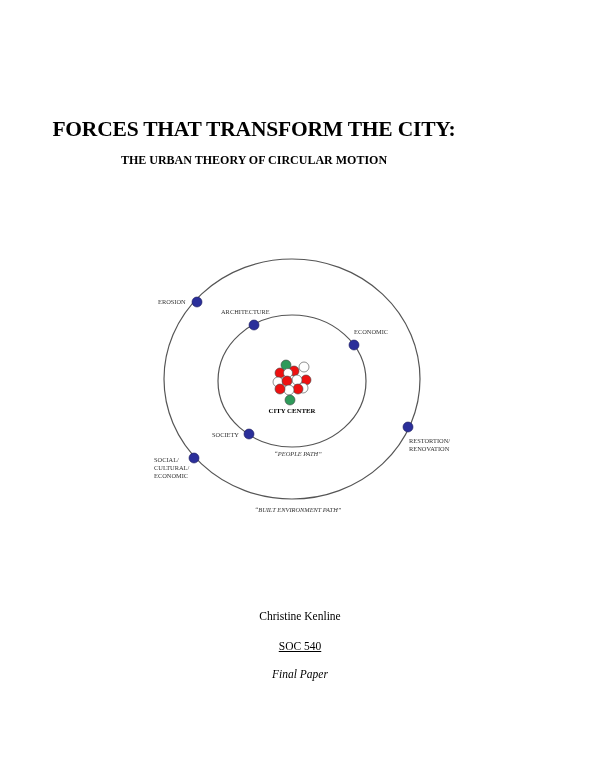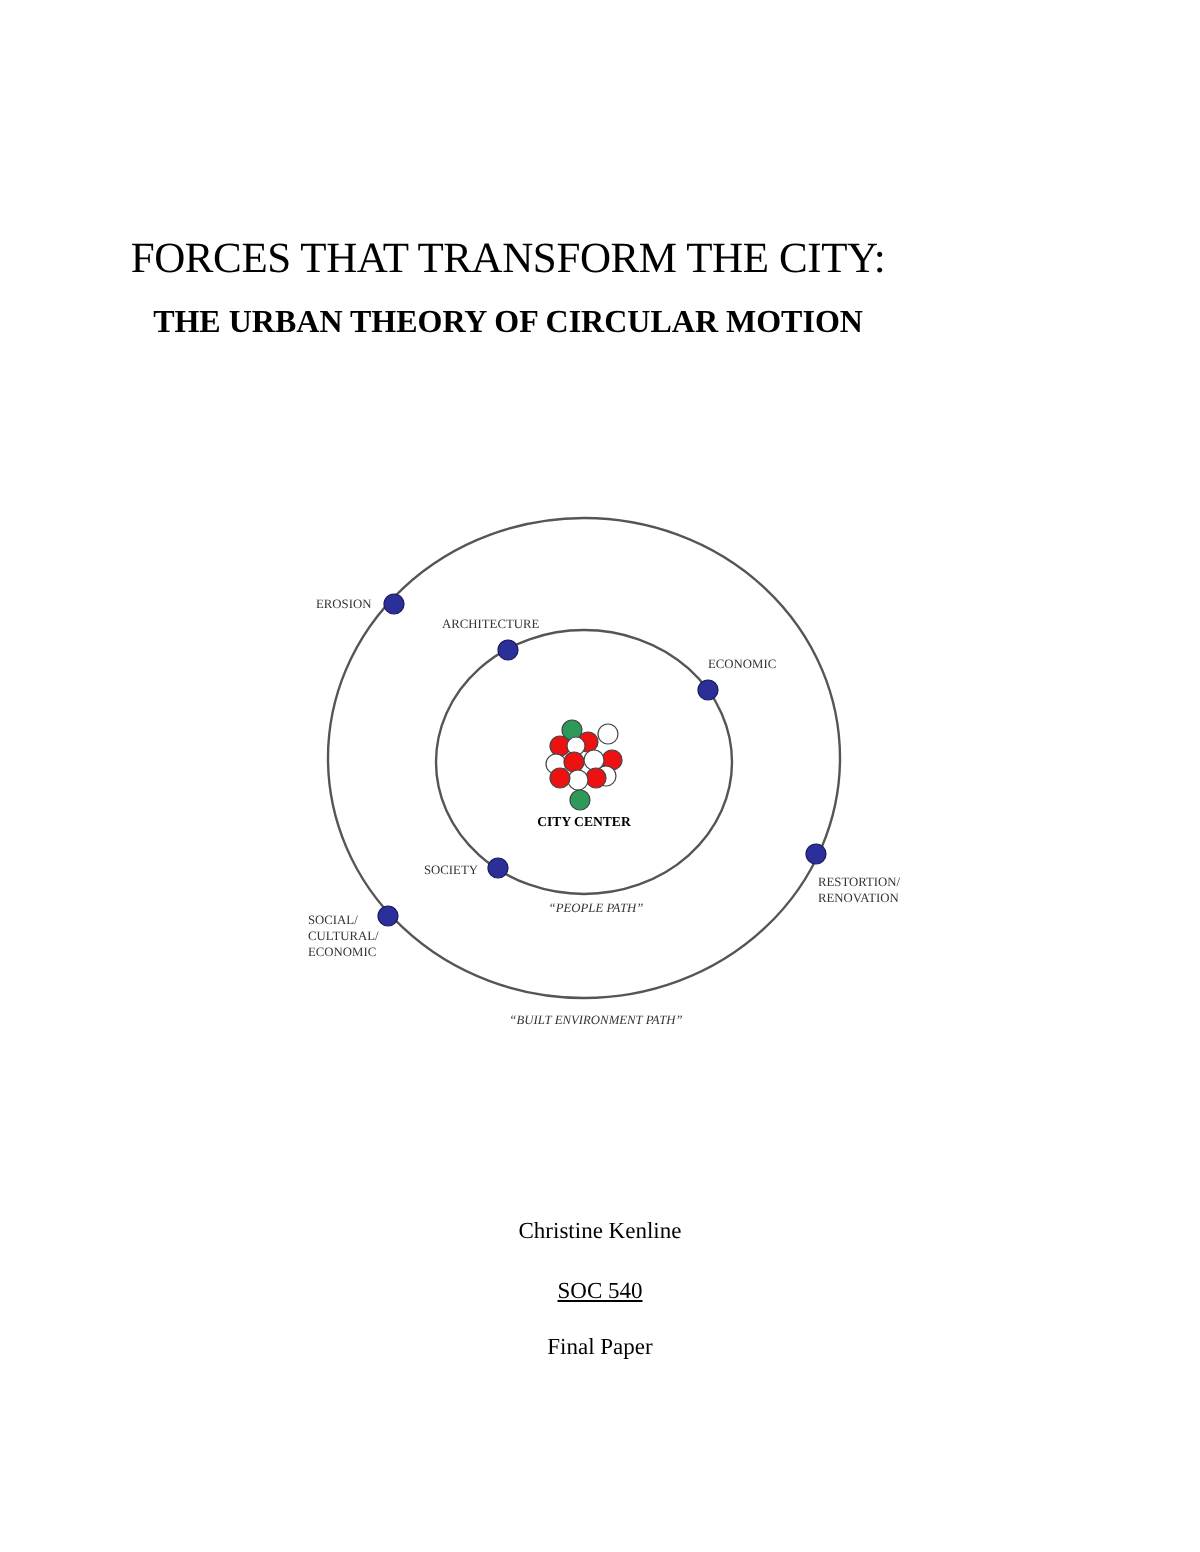--- a/index.html
+++ b/index.html
@@ -1,21 +1,21 @@
 <!DOCTYPE html>
 <html><head>
   <meta charset="utf-8">
   <style>
     html, body { margin: 0; padding: 0; background: #ffffff; }
     body { width: 600px; height: 776px; position: relative; overflow: hidden;
            font-family: "Liberation Serif", "DejaVu Serif", serif; color: #000; }
     .title { position: absolute; left: 0; width: 508px; top: 117px; text-align: center;
-             font-size: 21.5px; font-weight: normal; letter-spacing: -0.2px; }
+             font-size: 21.5px; font-weight: bold; letter-spacing: -0.2px; }
     .subtitle { position: absolute; left: 0; width: 508px; top: 153px; text-align: center;
-                font-size: 16px; font-weight: bold; }
+                font-size: 12px; font-weight: bold; }
     .diagram { position: absolute; left: 0; top: 0; width: 600px; height: 776px; }
     .lbl { font-family: "Liberation Serif", "DejaVu Serif", serif; font-size: 6.4px; fill: #333; }
     .lbl-center { font-family: "Liberation Serif", "DejaVu Serif", serif; font-size: 6.8px; font-weight: bold; fill: #000; }
     .lbl-path { font-family: "Liberation Serif", "DejaVu Serif", serif; font-size: 6.4px; font-style: italic; fill: #333; }
     .footer-line { position: absolute; left: 0; width: 600px; text-align: center; font-size: 11.5px; }
   </style>
 </head>
 <body>
 
 <div class="title">FORCES THAT TRANSFORM THE CITY:</div>
@@ -65,13 +65,13 @@
   <circle cx="194" cy="458" r="5" fill="#2b2f9a" stroke="#1a1a5a" stroke-width="0.6"></circle>
   <text class="lbl" x="154" y="462">SOCIAL/</text>
   <text class="lbl" x="154" y="470">CULTURAL/</text>
   <text class="lbl" x="154" y="478">ECONOMIC</text>
 
   <text class="lbl-path" x="298" y="512" text-anchor="middle">“BUILT ENVIRONMENT PATH”</text>
 </svg>
 
 <div class="footer-line" style="top:610px;">Christine Kenline</div>
 <div class="footer-line" style="top:640px;text-decoration:underline;">SOC 540</div>
-<div class="footer-line" style="top:668px;">Final Paper</div>
+<div class="footer-line" style="top:668px;font-style:italic;">Final Paper</div>
 
 </body></html>

